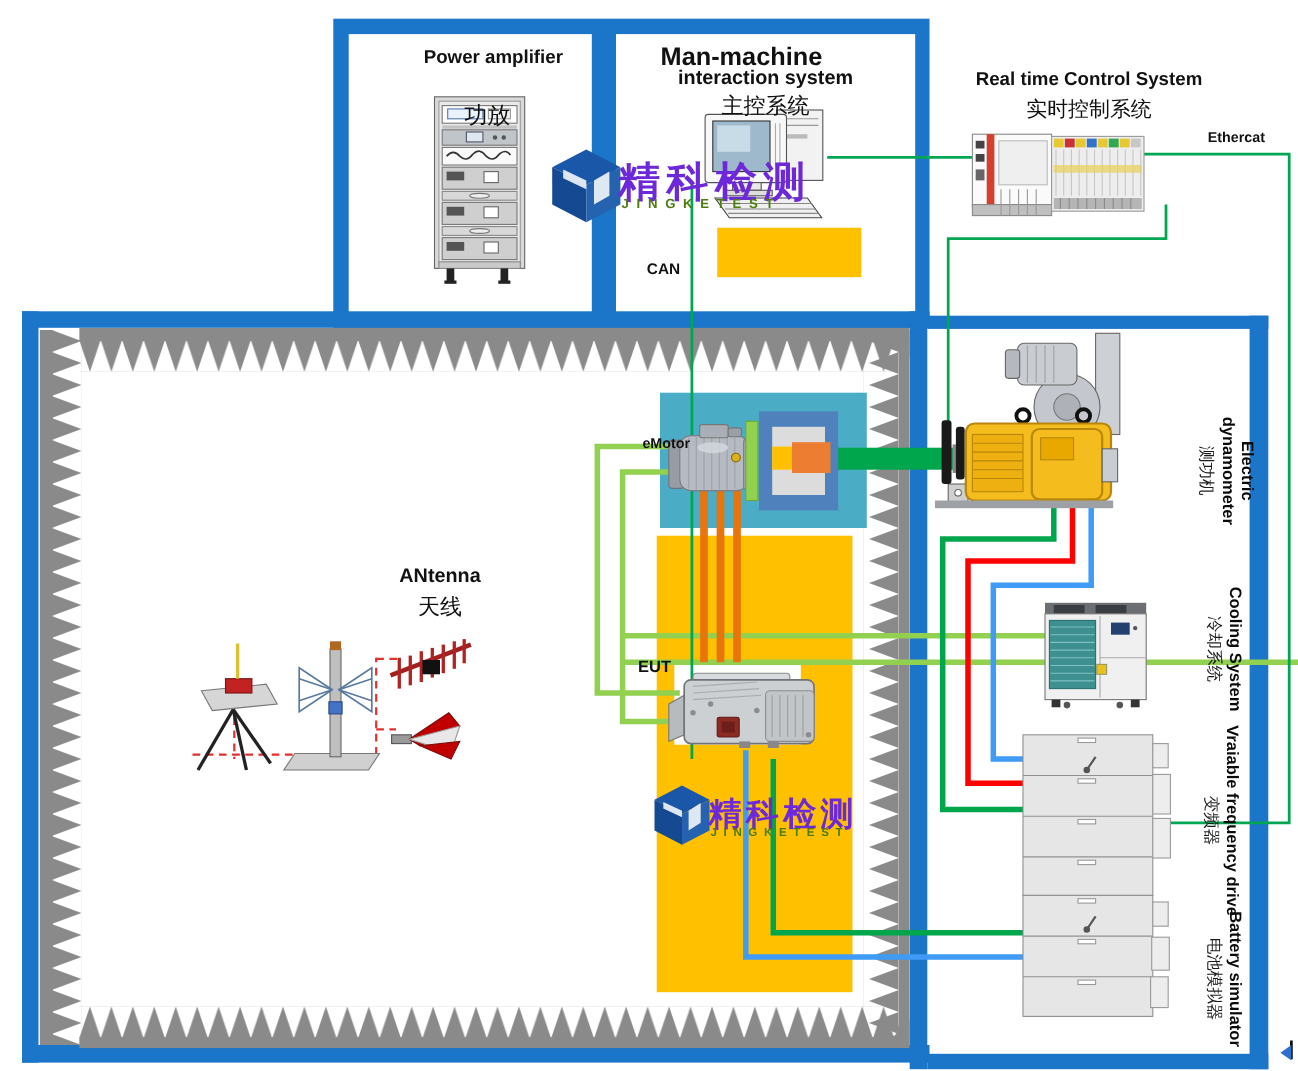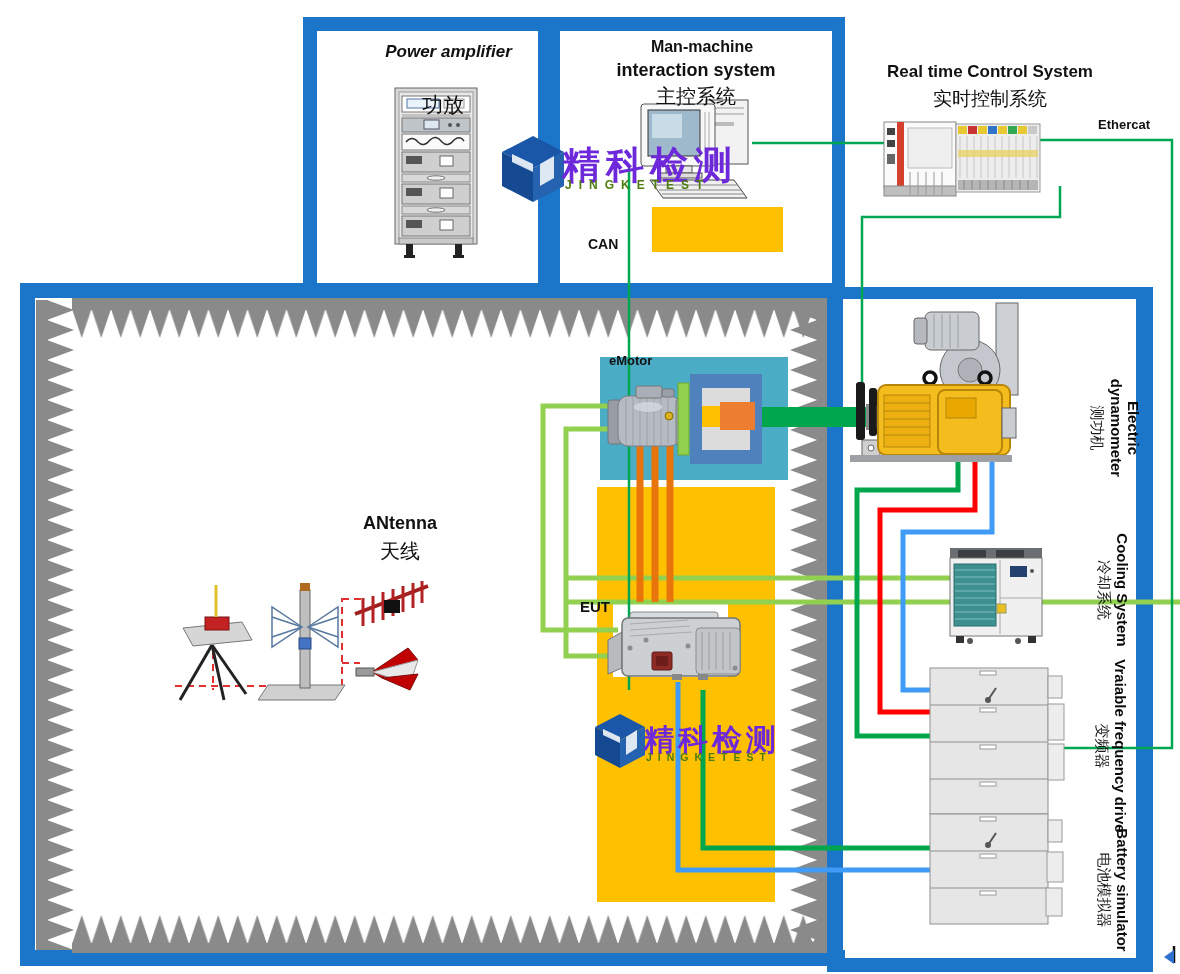--- a/index.html
+++ b/index.html
@@ -448,37 +448,37 @@
   <svg class="abs" style="left:592px;top:712px;" width="56" height="60">
     <polygon points="28,2 53,15 28,28 3,15" fill="#1B57A8"></polygon>
     <polygon points="3,15 28,28 28,56 3,43" fill="#154A92"></polygon>
     <polygon points="53,15 28,28 28,56 53,43" fill="#2563B0"></polygon>
     <polygon points="11,17 28,25 28,31 11,23" fill="#fff" opacity="0.85"></polygon>
     <polygon points="45,18 34,25 34,43 45,36" fill="#fff" opacity="0.85"></polygon>
   </svg>
   <div class="wm-cn" style="left:644px;top:720px;font-size:30px;letter-spacing:4px;">精科检测</div>
   <div class="wm-en" style="left:646px;top:751px;font-size:10.5px;letter-spacing:6px;">JINGKETEST</div>
 
-  <div class="abs ttl" style="left:317px;top:42px;width:263px;font-size:17px;font-style:italic;">Power amplifier</div>
+  <div class="abs ttl" style="left:317px;top:42px;width:263px;font-size:17px;">Power amplifier</div>
   <div class="abs cn" style="left:317px;top:63px;width:252px;font-size:21px;margin-top:28px;">功放</div>
 
-  <div class="abs ttl" style="left:576px;top:38px;width:252px;font-size:16px;">Man-machine</div>
+  <div class="abs ttl" style="left:548px;top:38px;width:252px;font-size:23px;">Man-machine</div>
   <div class="abs ttl" style="left:560px;top:60px;width:272px;font-size:18px;">interaction system</div>
   <div class="abs cn" style="left:560px;top:83px;width:272px;font-size:20px;">主控系统</div>
 
   <div class="abs ttl" style="left:855px;top:62px;width:270px;font-size:17px;">Real time Control System</div>
   <div class="abs cn" style="left:855px;top:86px;width:270px;font-size:19px;">实时控制系统</div>
 
   <div class="abs ttl" style="left:1086px;top:118px;font-size:13px;padding-left:12px;">Ethercat</div>
   <div class="abs ttl" style="left:588px;top:236px;font-size:14px;">CAN</div>
 
   <div class="abs ttl" style="left:330px;top:513px;width:140px;font-size:18px;">ANtenna</div>
   <div class="abs cn" style="left:330px;top:538px;width:140px;font-size:20px;">天线</div>
 
-  <div class="abs ttl" style="left:584px;top:354px;font-size:13px;margin-left:25px;">eMotor</div>
+  <div class="abs ttl" style="left:584px;top:396px;font-size:13px;">eMotor</div>
   <div class="abs ttl" style="left:580px;top:598px;font-size:15px;">EUT</div>
 
   <div class="rlabel" style="left:1039px;top:402px;width:150px;height:52px;">
     <div class="en">Electric dynamometer</div>
     <div class="cnl">测功机</div>
   </div>
   <div class="rlabel" style="left:1037px;top:568px;width:150px;height:44px;">
     <div class="en">Cooling System</div>
     <div class="cnl">冷却系统</div>
   </div>

